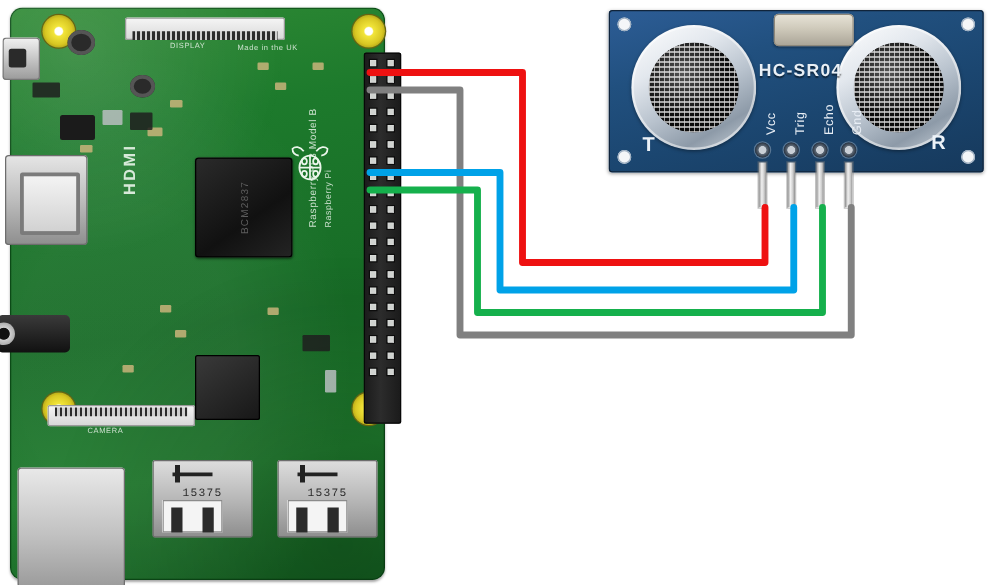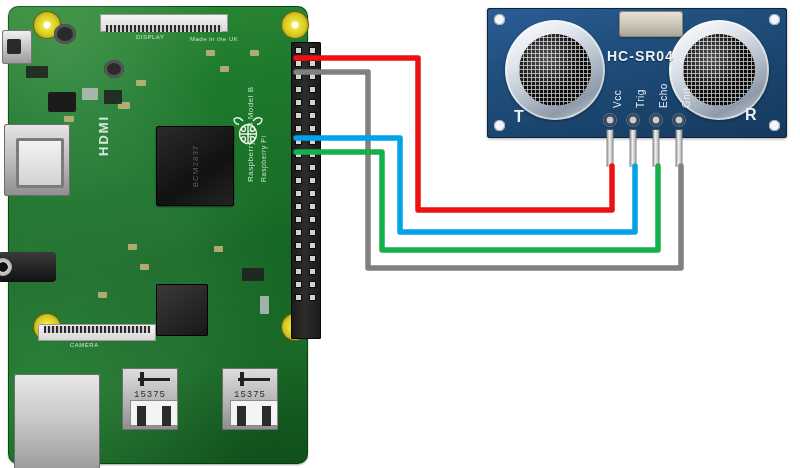--- a/index.html
+++ b/index.html
@@ -47,21 +47,21 @@
     box-shadow:inset 0 0 0 1px #6d6d6d;}
   #hdmi:after{content:"";position:absolute;left:12px;top:14px;width:42px;height:44px;
     background:linear-gradient(180deg,#f3f3f3,#d2d2d2);border:3px solid #7b7b7b;border-radius:2px;}
   #audio{left:-10px;top:246px;width:58px;height:30px;
     background:linear-gradient(180deg,#3a3a3a,#111);border-radius:4px;}
   #audio:after{content:"";position:absolute;left:-4px;top:6px;width:18px;height:18px;border-radius:50%;
     background:radial-gradient(circle,#111 0 35%,#cfcfcf 40%,#8d8d8d);}
   #ethernet{left:6px;top:368px;width:86px;height:96px;
     background:linear-gradient(180deg,#e9e9e9,#c2c2c2 55%,#9b9b9b);border-radius:3px;
     box-shadow:inset 0 0 0 1px #6e6e6e;}
-  .usbport{position:absolute;width:56px;height:62px;
+  .usbport{position:absolute;width:80px;height:62px;
     background:linear-gradient(180deg,#dedede,#b4b4b4 55%,#8d8d8d);border-radius:2px;
     box-shadow:inset 0 0 0 1px #6d6d6d;}
   #usb-a1{left:114px;top:362px;}
   #usb-a2{left:214px;top:362px;}
   .usb-slot{position:absolute;left:8px;bottom:4px;width:48px;height:26px;background:#f4f4f4;
     box-shadow:inset 0 0 0 1px #8b8b8b;}
   .usb-slot:before,.usb-slot:after{content:"";position:absolute;bottom:0;width:9px;height:20px;background:#2b2b2b;}
   .usb-slot:before{left:7px;}
   .usb-slot:after{right:7px;}
   .usb-glyph{position:absolute;left:16px;top:4px;width:32px;height:14px;}

